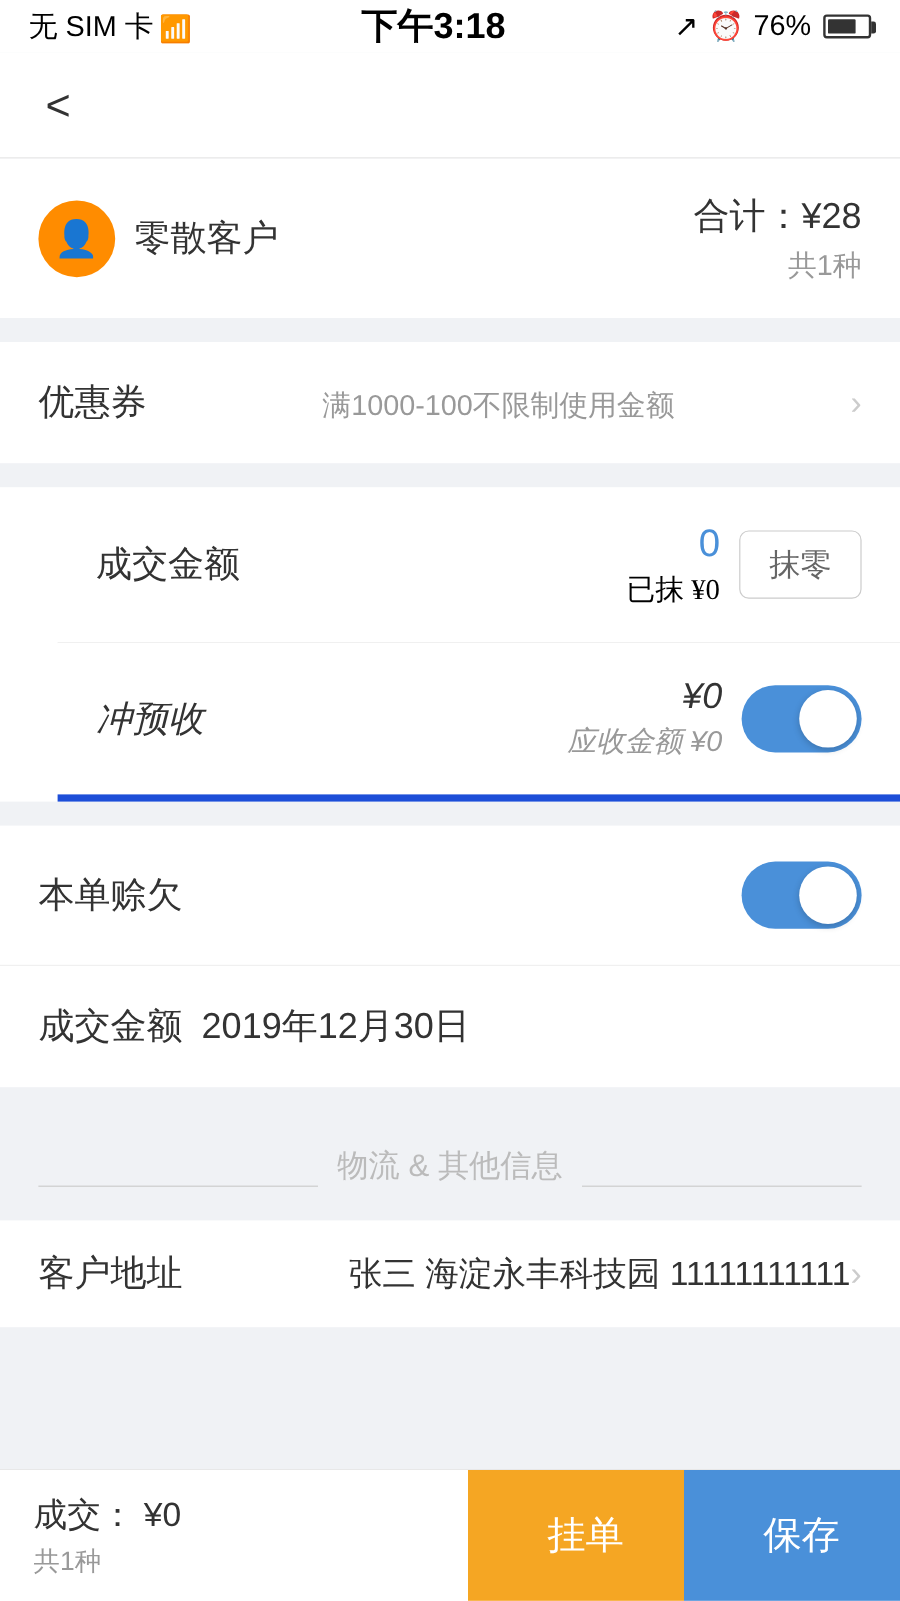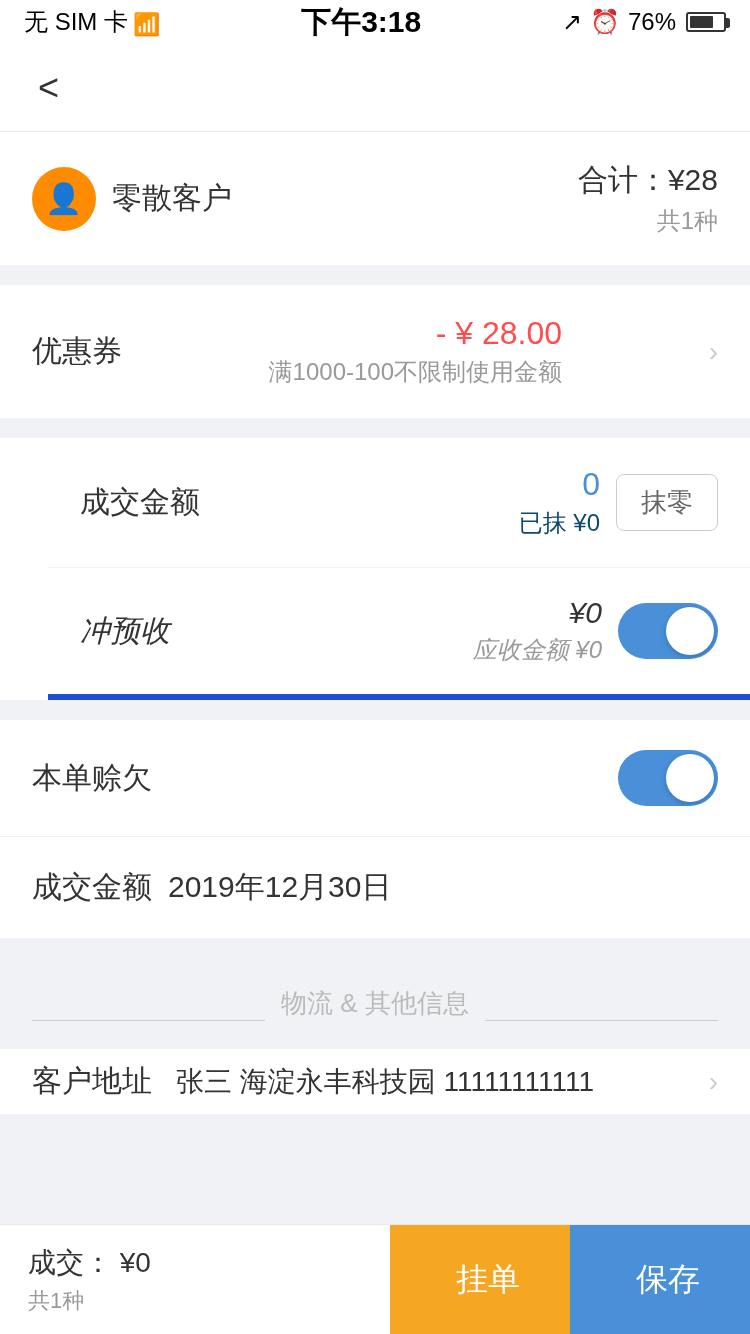--- a/index.html
+++ b/index.html
@@ -139,21 +139,21 @@
     .amount-row {
       padding: 28px 32px;
       display: flex;
       align-items: center;
       justify-content: space-between;
       border-bottom: 1px solid #f0f0f0;
     }
     .amount-row:last-child { border-bottom: none; }
     .amount-right { display: flex; align-items: center; gap: 16px; text-align: right; }
     .amount-value { font-size: 32px; color: #4a90d9; font-weight: 500; }
-    .amount-subtext { font-size: 24px; color: #0c4a6e; margin-top: 4px; }
+    .amount-subtext { font-size: 24px; color: #000000; margin-top: 4px; font-family: Liberation Serif, serif; }
     .round-btn {
       border: 1.5px solid #ccc;
       border-radius: 8px;
       padding: 10px 24px;
       font-size: 26px;
       color: #666;
       background: #fff;
       cursor: pointer;
     }
 
@@ -222,25 +222,26 @@
     }
     .divider-line {
       flex: 1;
       height: 1px;
       background: #ccc;
     }
 
     
     .address-section {
       background: #fff;
-      padding: 12px 32px;
-      display: flex;
-      align-items: center;
-      justify-content: space-between;
-      margin-bottom: 20px;
+      padding: 24px 32px;
+      display: flex;
+      align-items: center;
+      justify-content: space-between;
+      margin-bottom: 20px;
+      text-align: right;
     }
     .address-label { font-size: 30px; color: #333; flex-shrink: 0; }
     .address-value { font-size: 28px; color: #333; margin-left: 24px; flex: 1; }
 
     
     .bottom-bar {
       position: fixed;
       bottom: 0;
       left: 0;
       width: 750px;
@@ -307,21 +308,20 @@
     </div>
     <div class="customer-right">
       <div class="total-price">合计：¥28</div>
       <div class="total-count">共1种</div>
     </div>
   </div>
 
   <div class="voucher-section card">
     <span class="row-label">优惠券</span>
     <div class="voucher-right">
-      <div class="row-discount">- ¥ 28.00</div>
       <div class="row-subtext">满1000-100不限制使用金额</div>
     </div>
     <span class="chevron">›</span>
   </div>
 
   <div class="amount-section card">
 
     <div class="amount-row">
       <span class="row-label">成交金额</span>
       <div class="amount-right">

